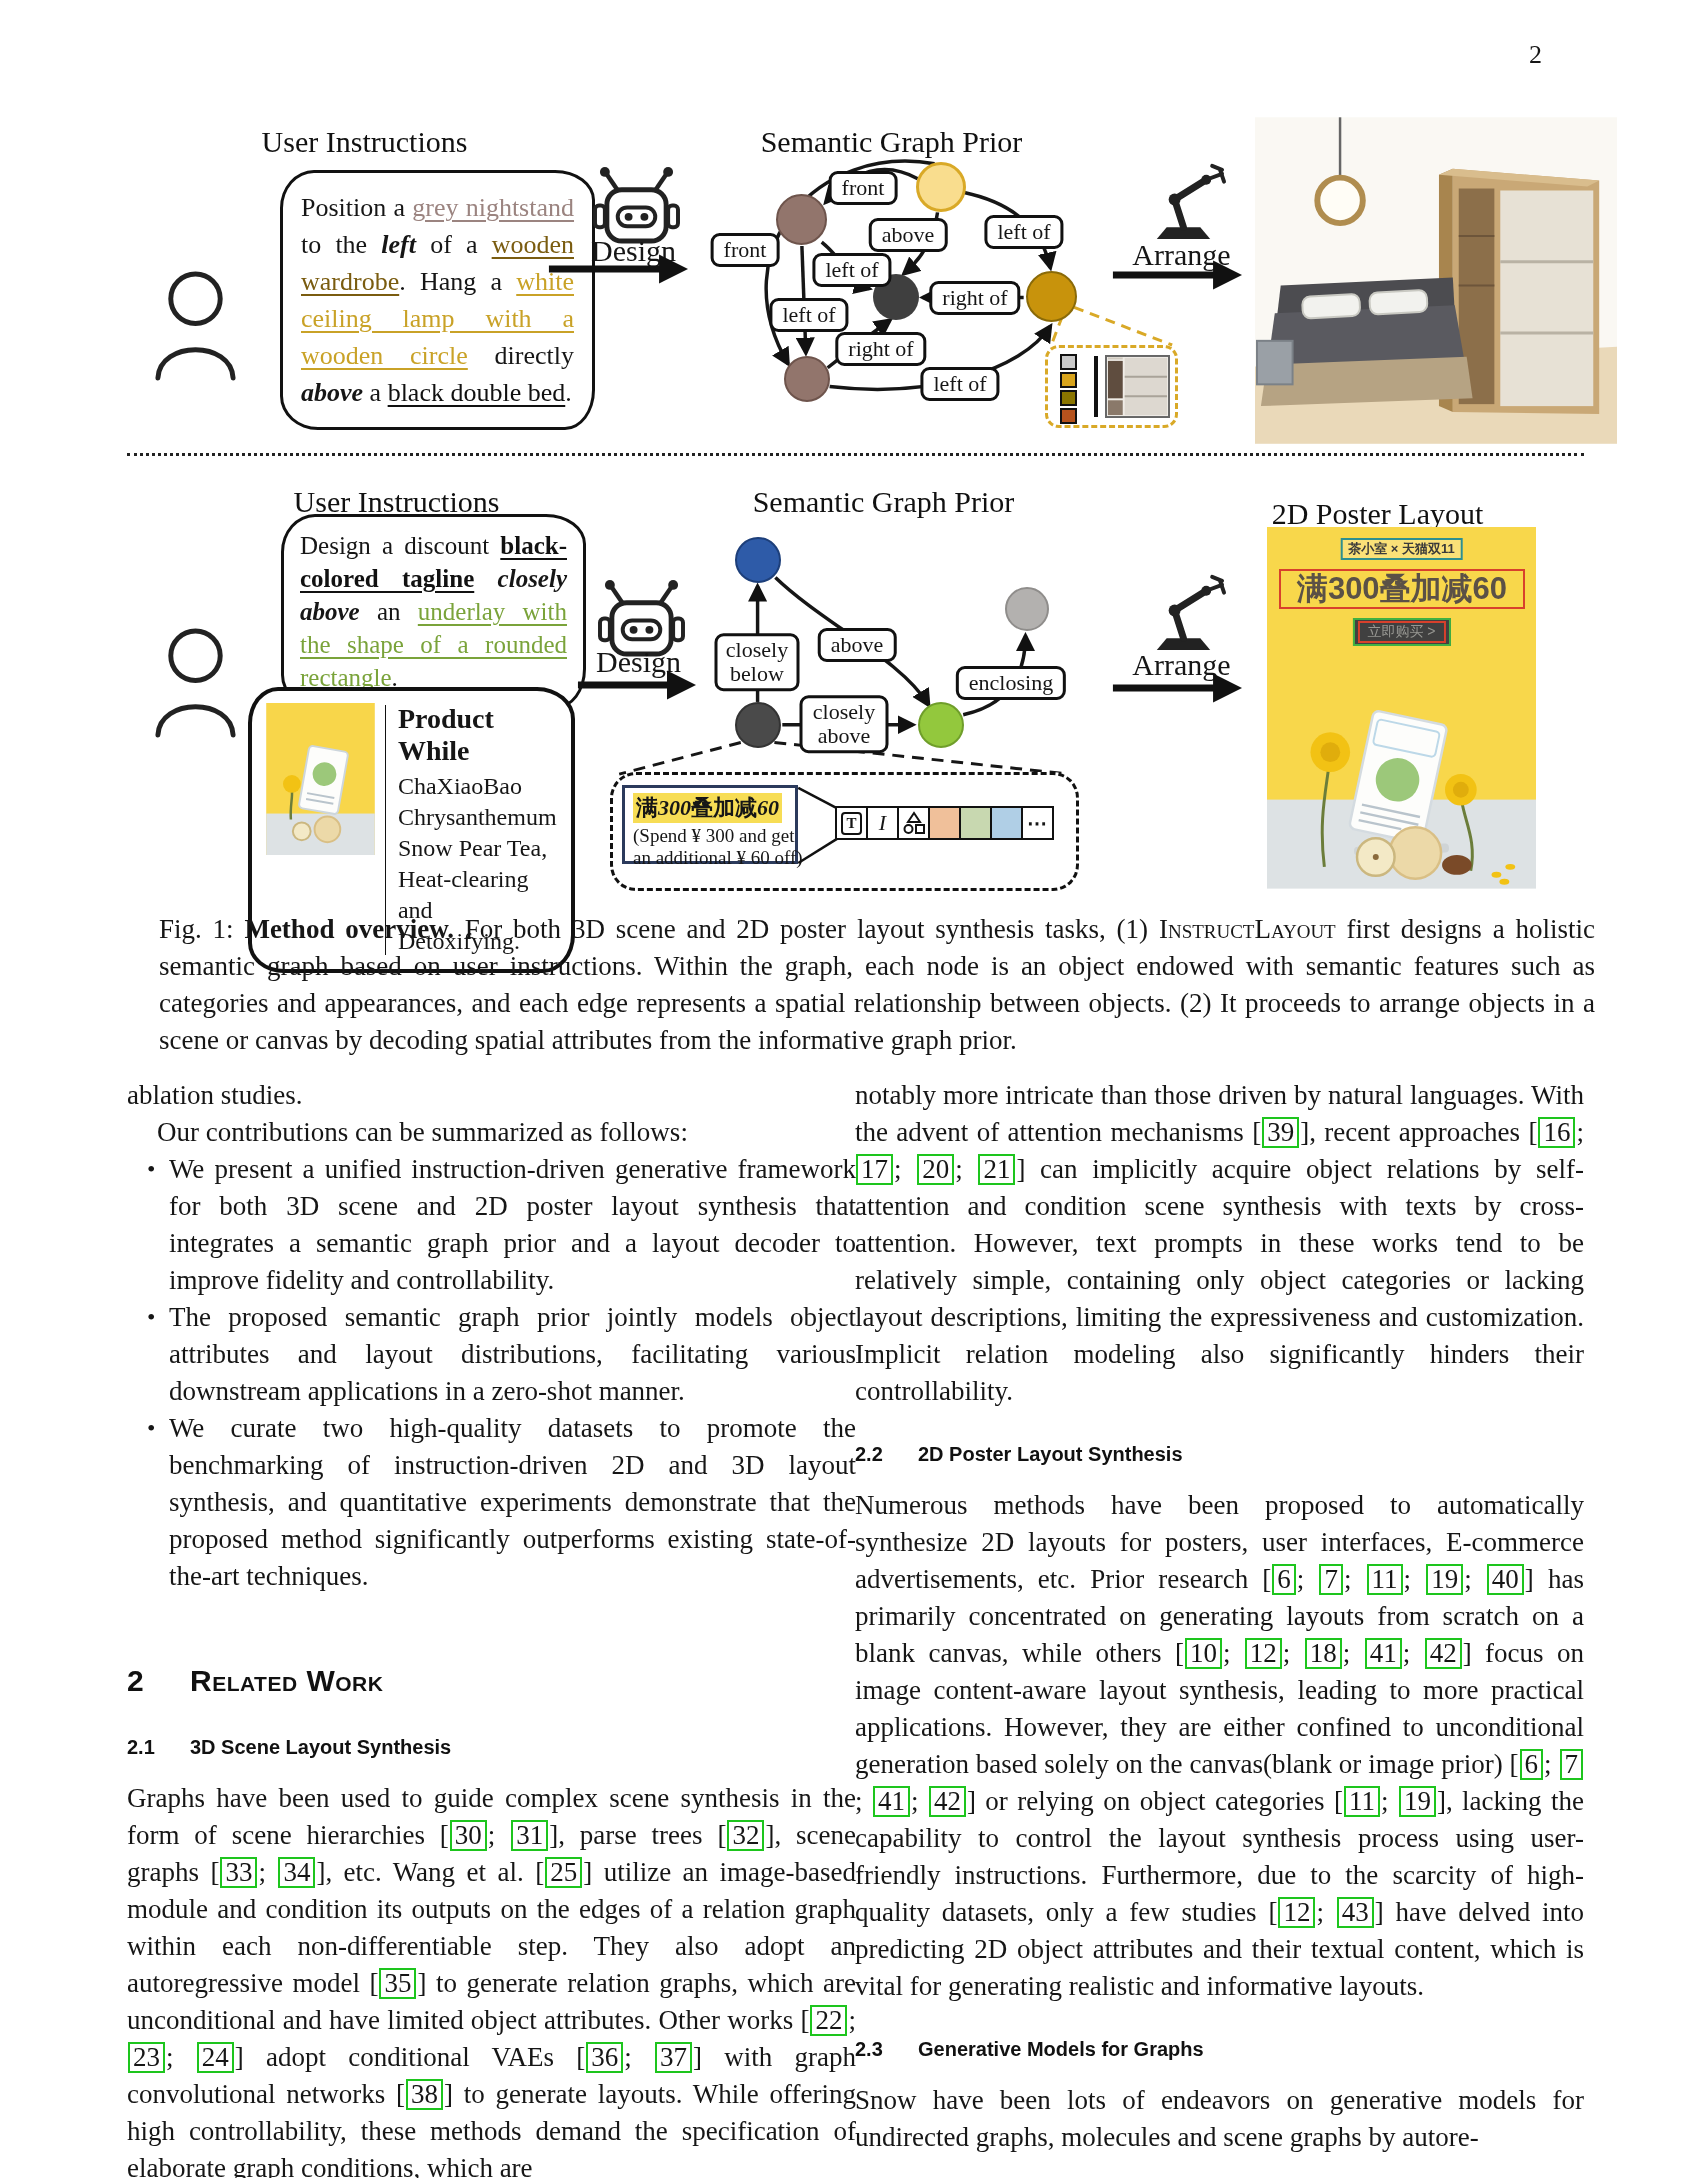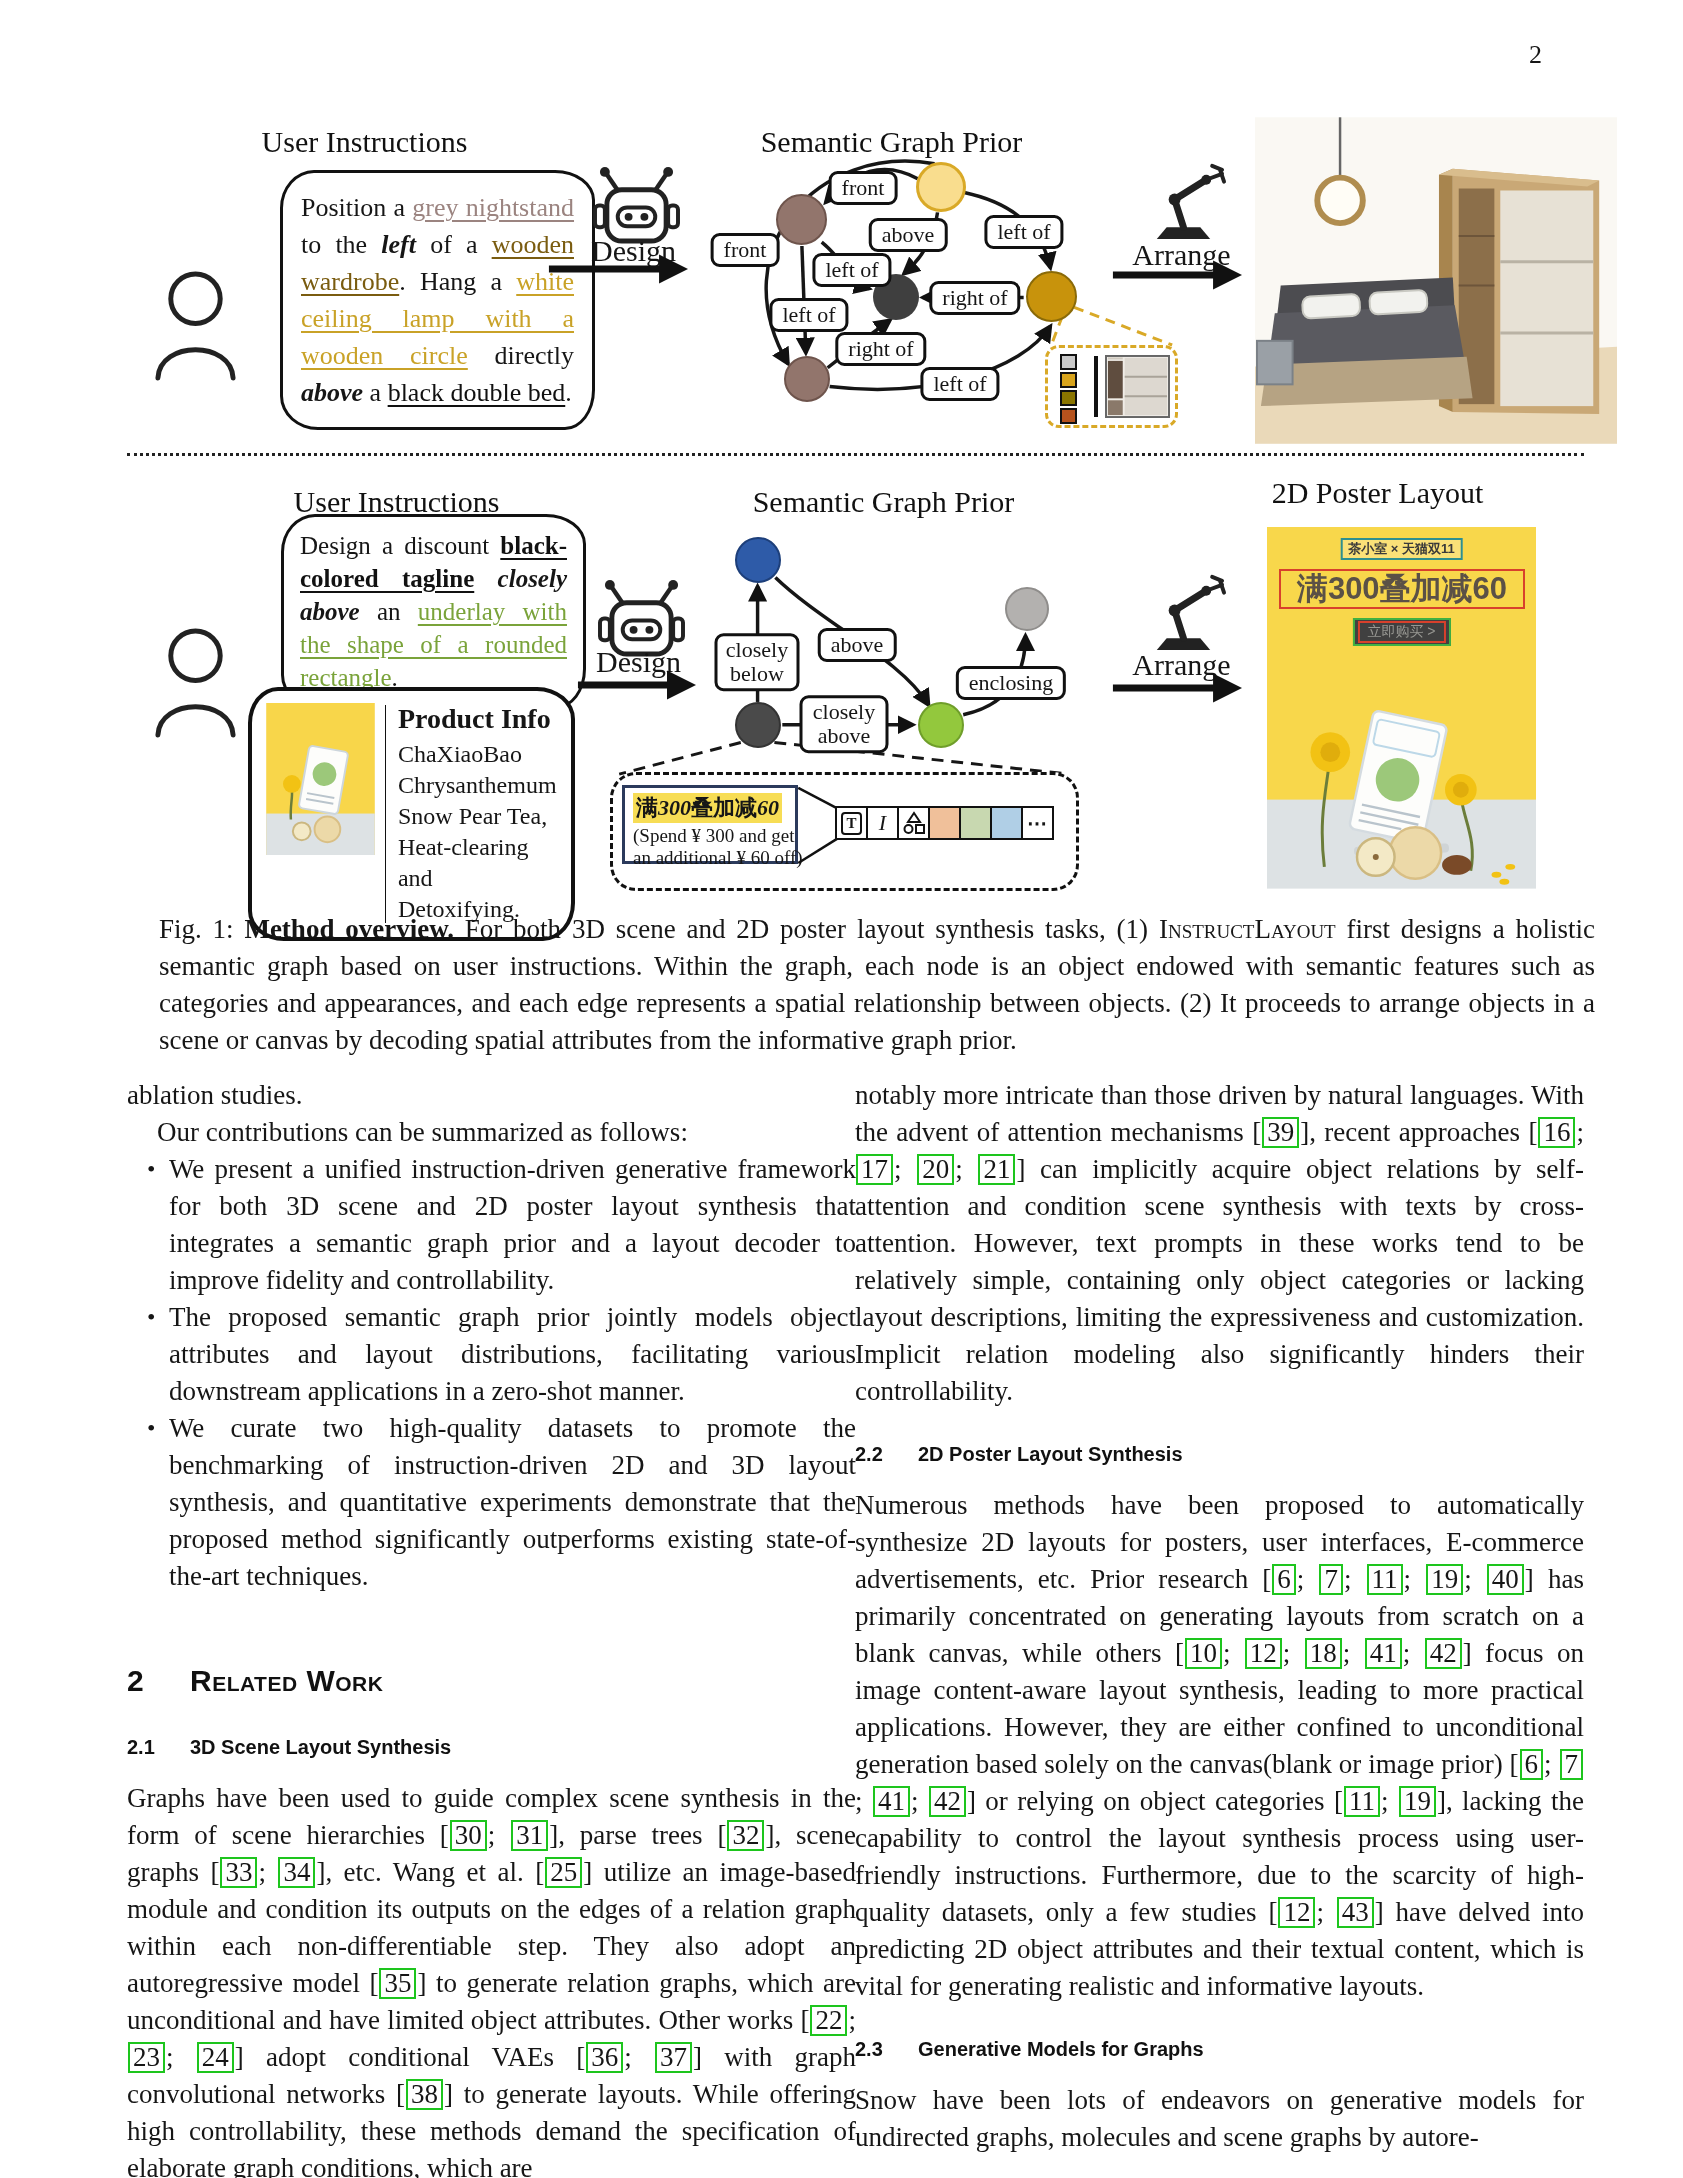--- a/index.html
+++ b/index.html
@@ -230,21 +230,21 @@
     <polygon points="12,250 214,242 220,284 6,292" fill="#b6a383"></polygon>
     <rect x="2" y="226" width="36" height="44" fill="#9aa0a6" stroke="#7b8187" stroke-width="2"></rect>
     <line x1="86" y1="0" x2="86" y2="62" stroke="#666" stroke-width="2.5"></line>
     <circle cx="86" cy="84" r="23" fill="#fffdf6" stroke="#b08d4f" stroke-width="6"></circle>
   </svg>
 
   <div class="divider"></div>
 
   <div class="ftitle" style="left:242px;top:485px;width:309px">User Instructions</div>
   <div class="ftitle" style="left:729px;top:485px;width:309px">Semantic Graph Prior</div>
-  <div class="ftitle" style="left:1226px;top:476px;width:303px">2D Poster Layout</div>
+  <div class="ftitle" style="left:1226px;top:497px;width:303px">2D Poster Layout</div>
 
   <svg class="svgabs" style="left:150px;top:626px" width="91" height="111" viewBox="0 0 92 112">
     <circle cx="46" cy="30" r="25" fill="none" stroke="#222" stroke-width="5"></circle>
     <path d="M8,110 C10,72 82,72 84,110" fill="none" stroke="#222" stroke-width="5" stroke-linecap="round"></path>
   </svg>
 
   <div class="bubble" style="left:244px;top:514px;width:305px;font-size:25px;line-height:33px;padding:12px 16px">Design a discount <span class="u u-black"><b>black-colored tagline</b></span> <b><i>closely above</i></b> an <span class="u u-green">underlay with the shape of a rounded rectangle</span>.</div>
 
   <div class="pibox">
     <svg width="109" height="152" viewBox="0 0 110 154" style="flex:none">
@@ -256,21 +256,21 @@
         <line x1="44" y1="94" x2="72" y2="94" stroke="#b9c4cc" stroke-width="2"></line>
         <line x1="44" y1="100" x2="72" y2="100" stroke="#b9c4cc" stroke-width="2"></line>
       </g>
       <path d="M25,118 C24,104 27,96 26,88" stroke="#6b7d3a" stroke-width="2.5" fill="none"></path>
       <circle cx="26" cy="82" r="9" fill="#f2c214"></circle>
       <circle cx="62" cy="128" r="13" fill="#ecd9a8" stroke="#d9bf85" stroke-width="2"></circle>
       <circle cx="36" cy="130" r="9" fill="#f3e9c6" stroke="#cbb77f" stroke-width="2"></circle>
     </svg>
     <div class="pidiv"></div>
     <div>
-      <div class="pititle">Product Info</div>
+      <div class="pititle">Product While</div>
       <div class="pibody">ChaXiaoBao Chrysanthemum Snow Pear Tea, Heat-clearing and Detoxifying.</div>
     </div>
   </div>
 
   <svg class="svgabs" style="left:592px;top:577px" width="99" height="83" viewBox="0 0 100 84">
     <line x1="32" y1="28" x2="19" y2="9" stroke="#222" stroke-width="4.5"></line>
       <circle cx="18" cy="8" r="5" fill="#222"></circle>
     <line x1="68" y1="28" x2="81" y2="9" stroke="#222" stroke-width="4.5"></line>
       <circle cx="82" cy="8" r="5" fill="#222"></circle>
     <rect x="20" y="26" width="60" height="52" rx="15" fill="none" stroke="#222" stroke-width="5"></rect>

